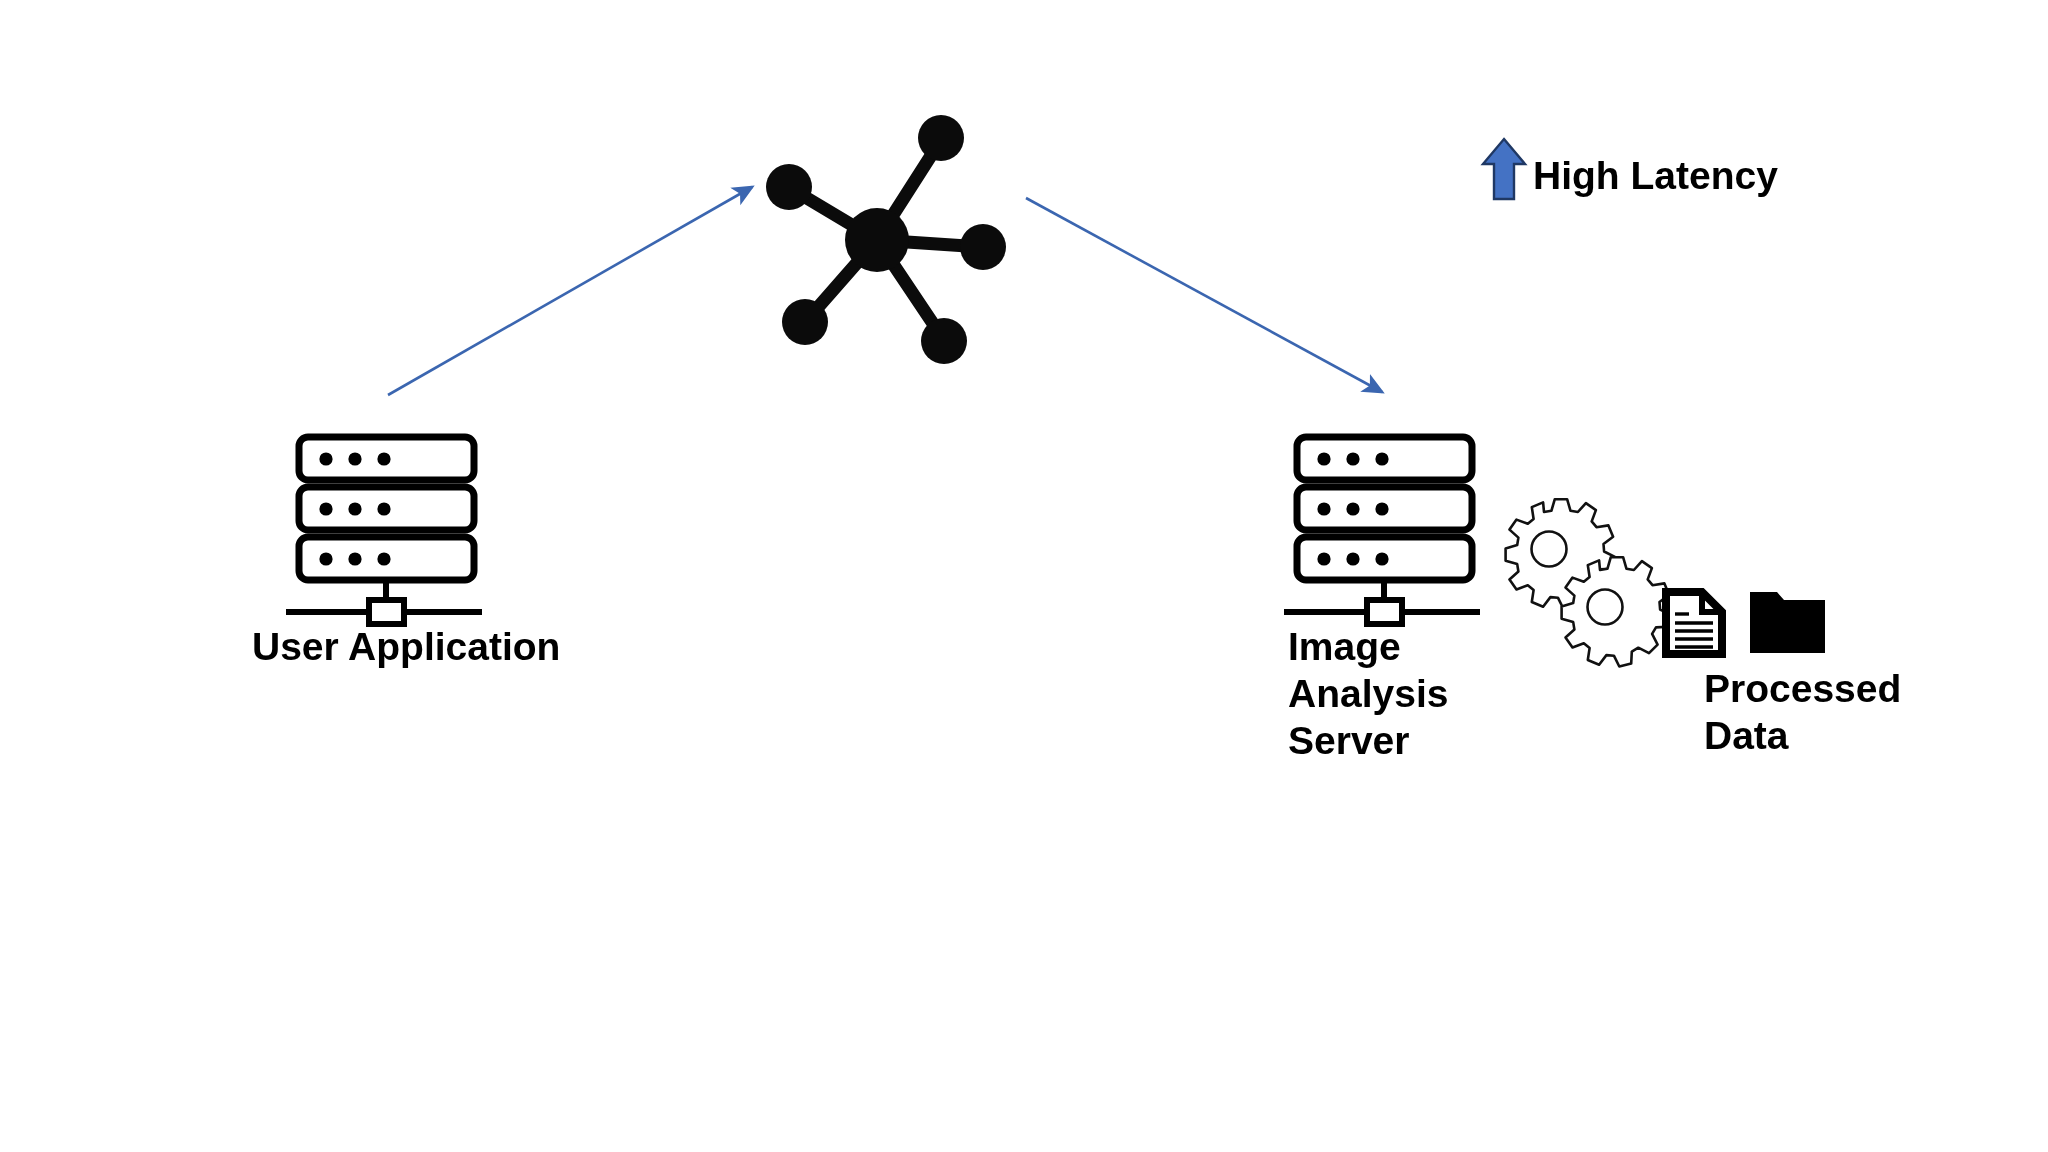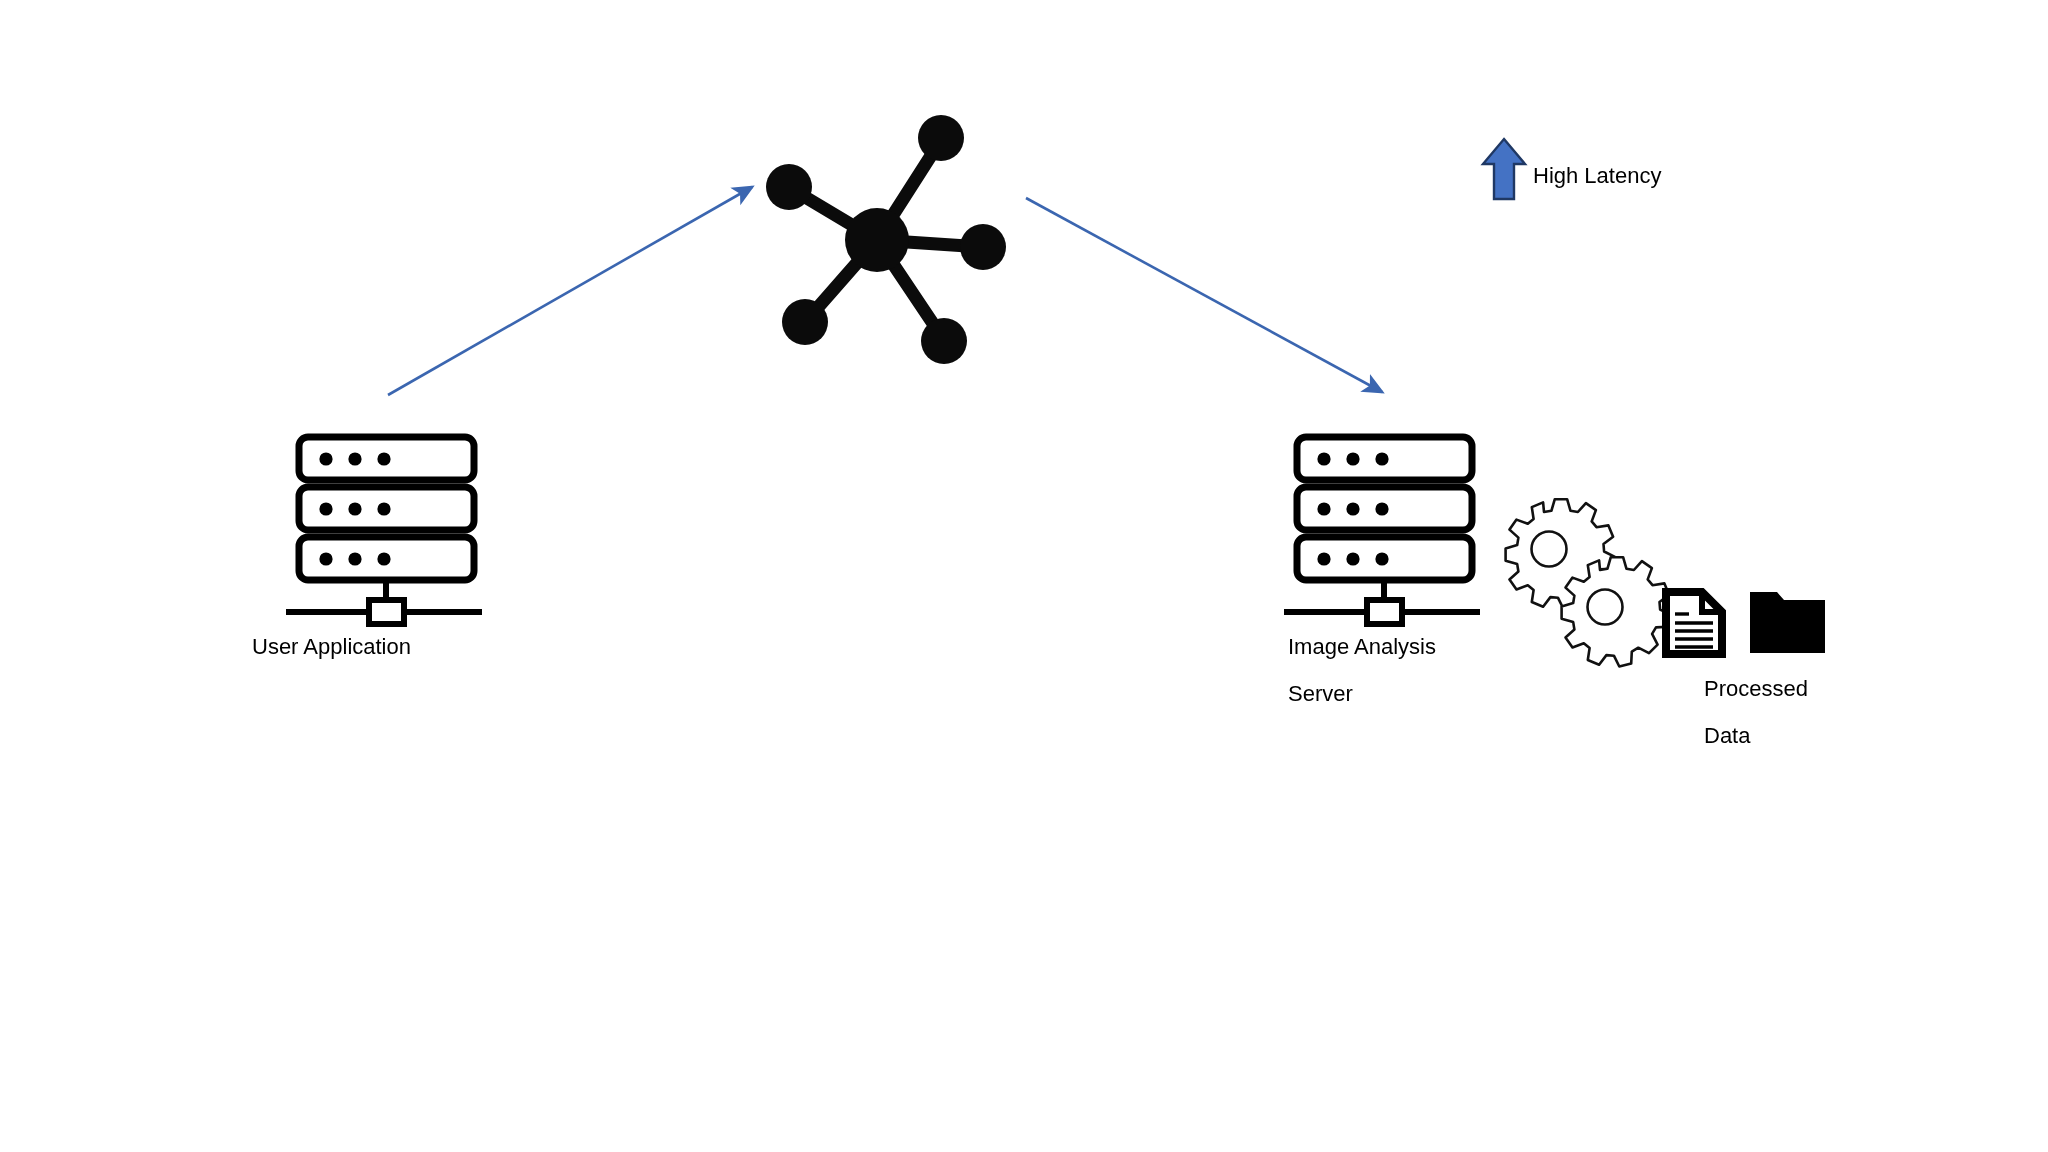--- a/index.html
+++ b/index.html
@@ -21,24 +21,25 @@
     position: absolute;
     left: 0;
     top: 0;
     width: 2048px;
     height: 1152px;
   }
   .node-label {
     position: absolute;
     color: #000000;
     font-family: "Liberation Sans", sans-serif;
-    font-size: 22px;
+    font-size: 39px;
     line-height: 47px;
     white-space: pre-line;
     letter-spacing: 0px;
+    font-weight: bold;
   }
   #label-user-application { left: 252px; top: 623px; }
   #label-image-analysis-server { left: 1288px; top: 623px; width: 260px; }
   #label-processed-data { left: 1664px; top: 665px; width: 230px; margin-left: 40px; }
   #label-high-latency { left: 1533px; top: 152px; }
 </style>
 </head>
 <body>
 
 <div id="canvas">

